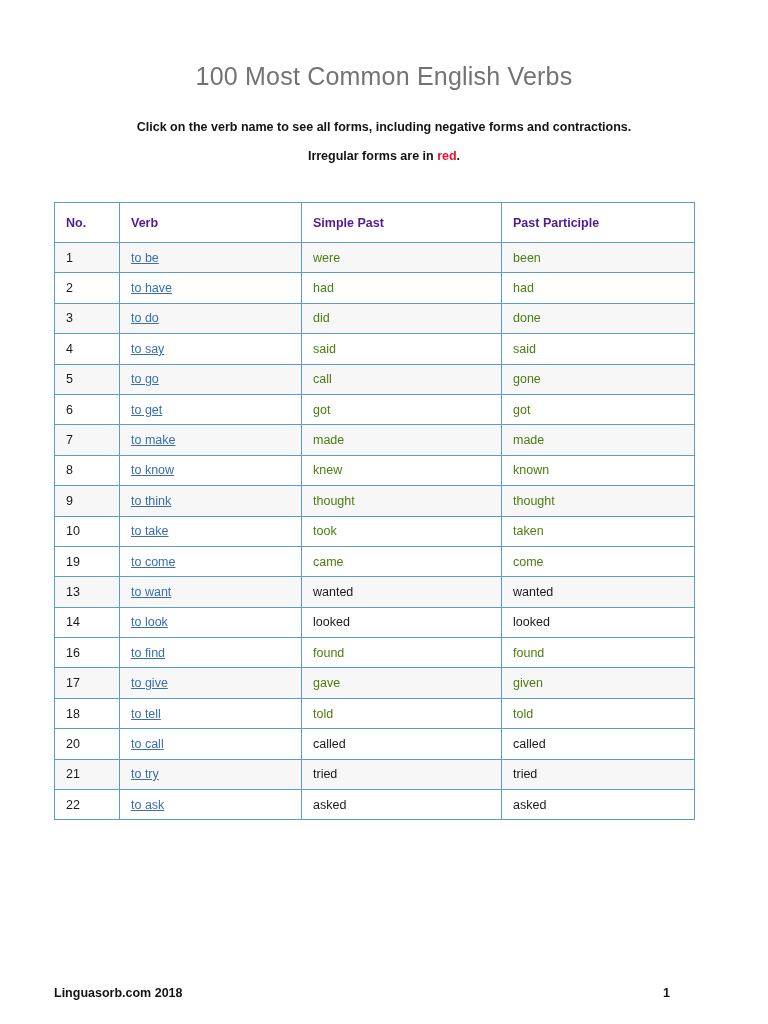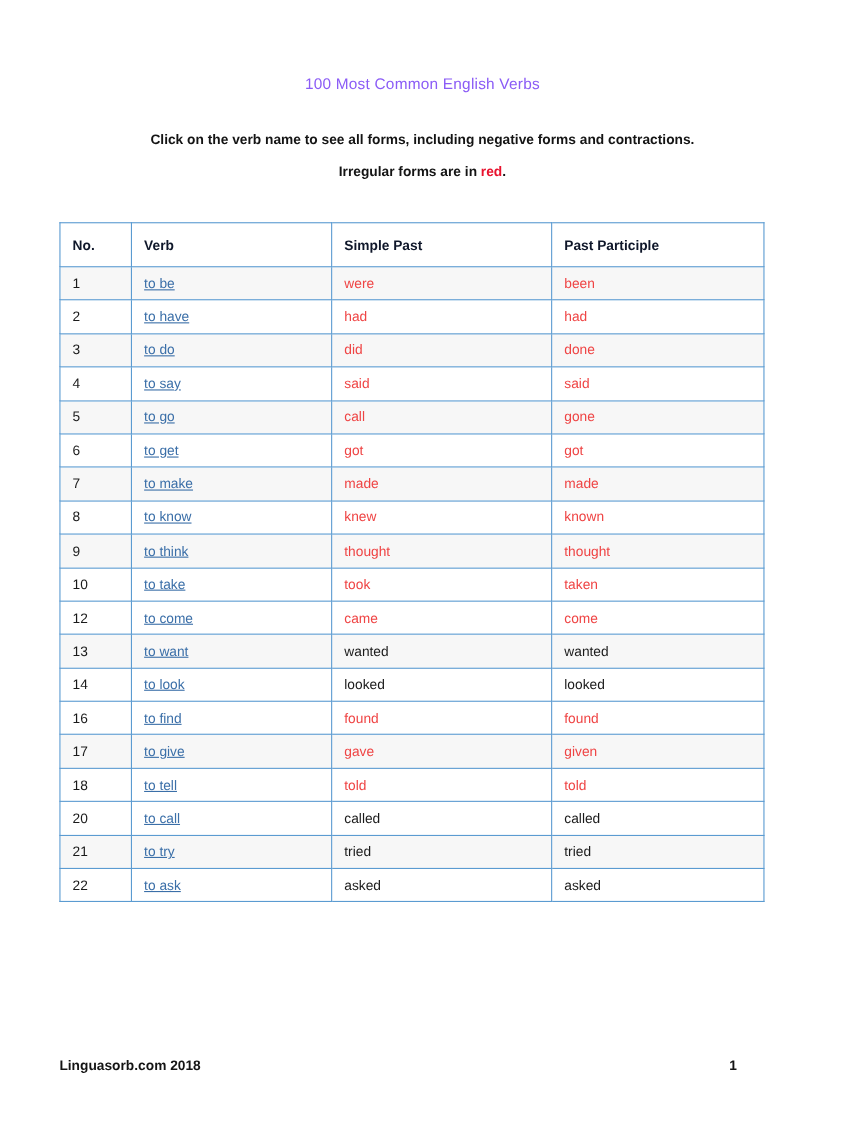--- a/index.html
+++ b/index.html
@@ -23,23 +23,23 @@
   }
 
   
   .doc-title {
     position: absolute;
     left: 0;
     top: 64px;
     width: 768px;
     text-align: center;
     font-family: "Liberation Sans", sans-serif;
-    font-size: 14px;
+    font-size: 25px;
     font-weight: 400;
-    color: #8b5cf6;
+    color: #737373;
     letter-spacing: 0.2px;
     line-height: 24px;
   }
 
   
   .intro {
     position: absolute;
     left: 0;
     width: 768px;
     text-align: center;
@@ -76,45 +76,45 @@
     height: 30.4px;
     vertical-align: middle;
     text-align: left;
     box-sizing: border-box;
     overflow: hidden;
     white-space: nowrap;
   }
   .verb-table thead th {
     background: #ffffff;
     font-weight: bold;
-    color: #0f172a;
+    color: #4c1d95;
     height: 40px;
   }
   .verb-table tbody tr.shaded td {
     background: #f7f7f7;
   }
   .verb-table tbody tr.plain td {
     background: #ffffff;
   }
   .cell-no {
     color: #1a1a1a;
   }
   .verb-link {
     color: #3b6fa8;
     text-decoration: underline;
     cursor: pointer;
   }
-  .form-irregular { color: #ef4444; }
+  .form-irregular { color: #4d7c0f; }
   .form-regular   { color: #1a1a1a; }
 
   
   .footer {
     position: absolute;
     left: 54px;
-    top: 962px;
+    top: 986px;
     width: 640px;
     height: 20px;
     font-family: "Liberation Sans", sans-serif;
     font-size: 12.5px;
     font-weight: bold;
     color: #141414;
   }
   .footer-left {
     position: absolute;
     left: 0;
@@ -209,21 +209,21 @@
           <td><span class="form-irregular">thought</span></td>
           <td><span class="form-irregular">thought</span></td>
         </tr>
         <tr class="plain">
           <td><span class="cell-no">10</span></td>
           <td><span class="verb-link">to take</span></td>
           <td><span class="form-irregular">took</span></td>
           <td><span class="form-irregular">taken</span></td>
         </tr>
         <tr class="plain">
-          <td><span class="cell-no">12</span></td>
+          <td><span class="cell-no">19</span></td>
           <td><span class="verb-link">to come</span></td>
           <td><span class="form-irregular">came</span></td>
           <td><span class="form-irregular">come</span></td>
         </tr>
         <tr class="shaded">
           <td><span class="cell-no">13</span></td>
           <td><span class="verb-link">to want</span></td>
           <td><span class="form-regular">wanted</span></td>
           <td><span class="form-regular">wanted</span></td>
         </tr>

